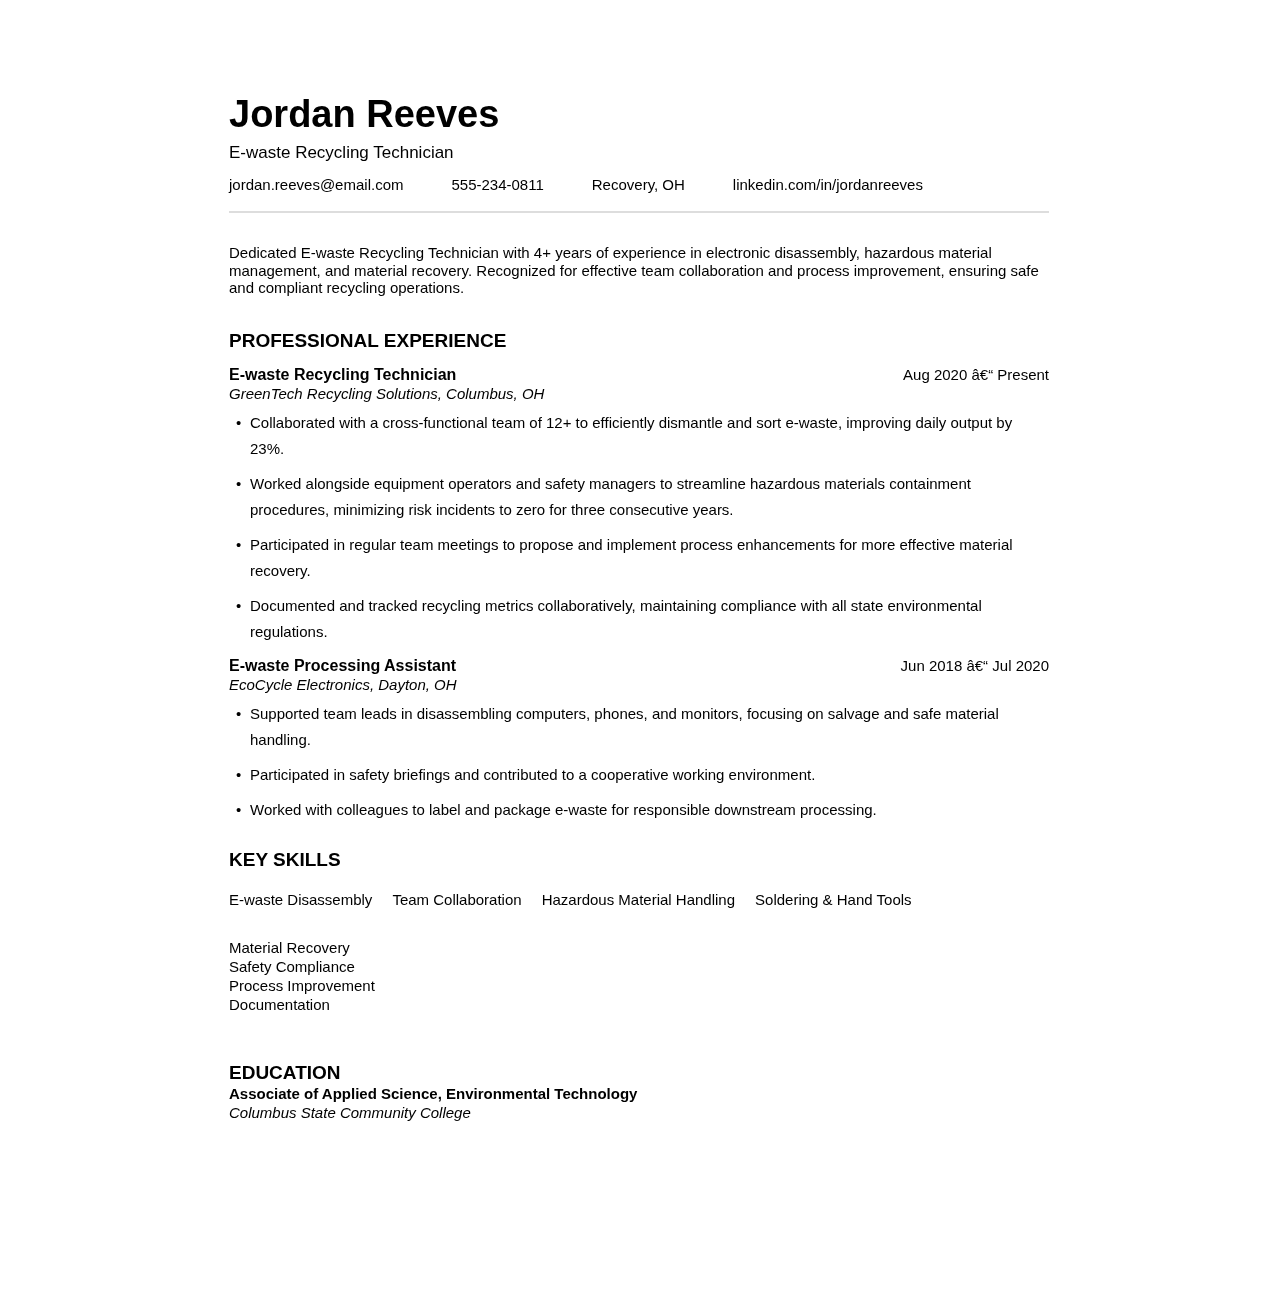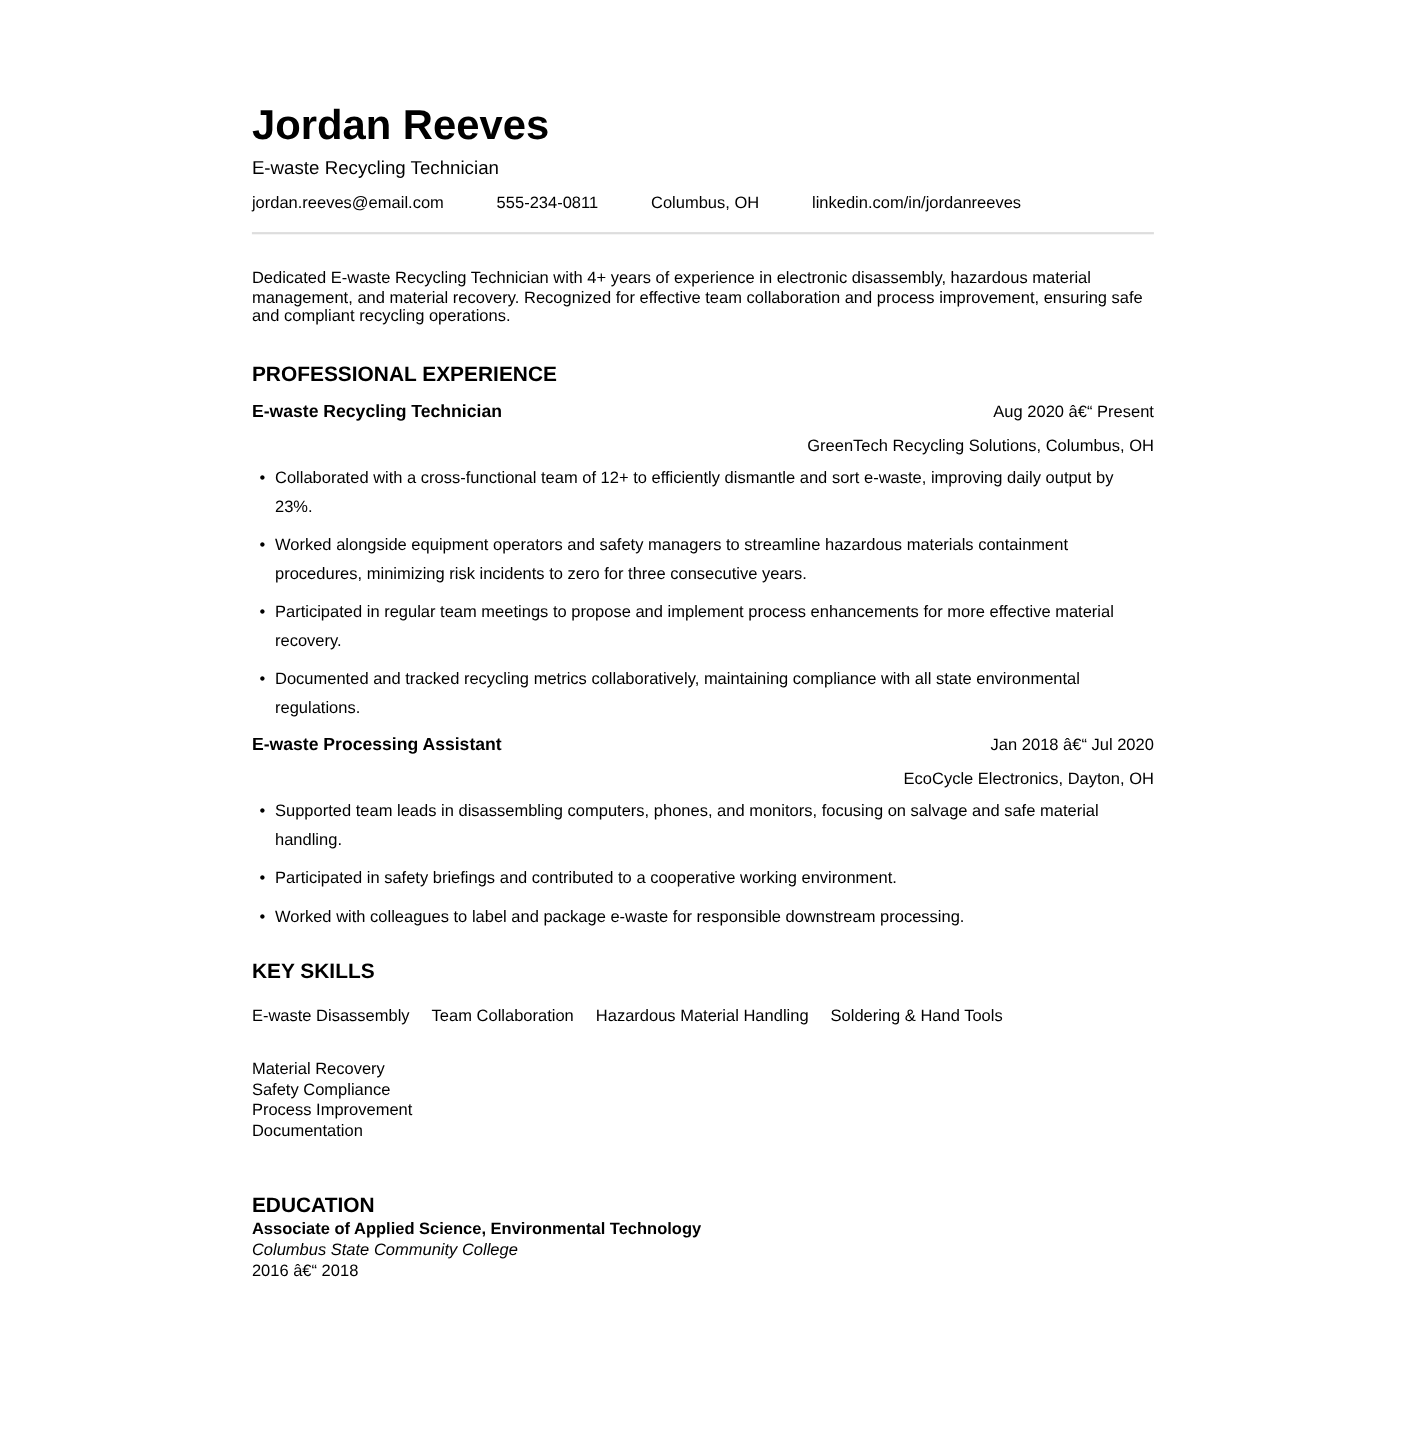--- a/index.html
+++ b/index.html
@@ -80,23 +80,23 @@
     line-height: 20px;
   }
   .job-dates {
     font-size: 15px;
     line-height: 19px;
     white-space: nowrap;
     margin-left: 28px;
   }
   .job-company {
     font-size: 15px;
+    font-style: italic;
     line-height: 18px;
-    margin-top: 12px;
-    text-align: right;
+    margin-top: 0;
   }
   ul.bullets {
     list-style: none;
     margin: 7px 0 0 0;
     padding: 0;
   }
   ul.bullets li {
     position: relative;
     padding-left: 21px;
     font-size: 15px;
@@ -142,21 +142,21 @@
 
 <div class="page">
   <div class="content">
 
     <div>
       <h1 class="name">Jordan Reeves</h1>
       <div class="headline">E-waste Recycling Technician</div>
       <div class="contact-row">
         <span>jordan.reeves@email.com</span>
         <span>555-234-0811</span>
-        <span>Columbus, OH</span>
+        <span>Recovery, OH</span>
         <span>linkedin.com/in/jordanreeves</span>
       </div>
       <hr class="divider">
     </div>
 
     <div class="section-summary">
       <p class="summary-text">Dedicated E-waste Recycling Technician with 4+ years of experience in electronic disassembly, hazardous material management, and material recovery. Recognized for effective team collaboration and process improvement, ensuring safe and compliant recycling operations.</p>
     </div>
 
     <div class="section-experience">
@@ -172,21 +172,21 @@
           <li>Collaborated with a cross-functional team of 12+ to efficiently dismantle and sort e-waste, improving daily output by 23%.</li>
           <li>Worked alongside equipment operators and safety managers to streamline hazardous materials containment procedures, minimizing risk incidents to zero for three consecutive years.</li>
           <li>Participated in regular team meetings to propose and implement process enhancements for more effective material recovery.</li>
           <li>Documented and tracked recycling metrics collaboratively, maintaining compliance with all state environmental regulations.</li>
         </ul>
       </div>
 
       <div class="job">
         <div class="job-header">
           <span class="job-title">E-waste Processing Assistant</span>
-          <span class="job-dates">Jan 2018 â€“ Jul 2020</span>
+          <span class="job-dates">Jun 2018 â€“ Jul 2020</span>
         </div>
         <div class="job-company">EcoCycle Electronics, Dayton, OH</div>
         <ul class="bullets">
           <li>Supported team leads in disassembling computers, phones, and monitors, focusing on salvage and safe material handling.</li>
           <li>Participated in safety briefings and contributed to a cooperative working environment.</li>
           <li>Worked with colleagues to label and package e-waste for responsible downstream processing.</li>
         </ul>
       </div>
     </div>
 
@@ -204,18 +204,17 @@
         <span>Process Improvement</span>
         <span>Documentation</span>
       </div>
     </div>
 
     <div class="section-education">
       <h2 class="section-heading">EDUCATION</h2>
       <div class="edu-block">
         <div class="edu-degree">Associate of Applied Science, Environmental Technology</div>
         <div class="edu-school">Columbus State Community College</div>
-        <div class="edu-years">2016 â€“ 2018</div>
       </div>
     </div>
 
   </div>
 </div>
 
 </body></html>

